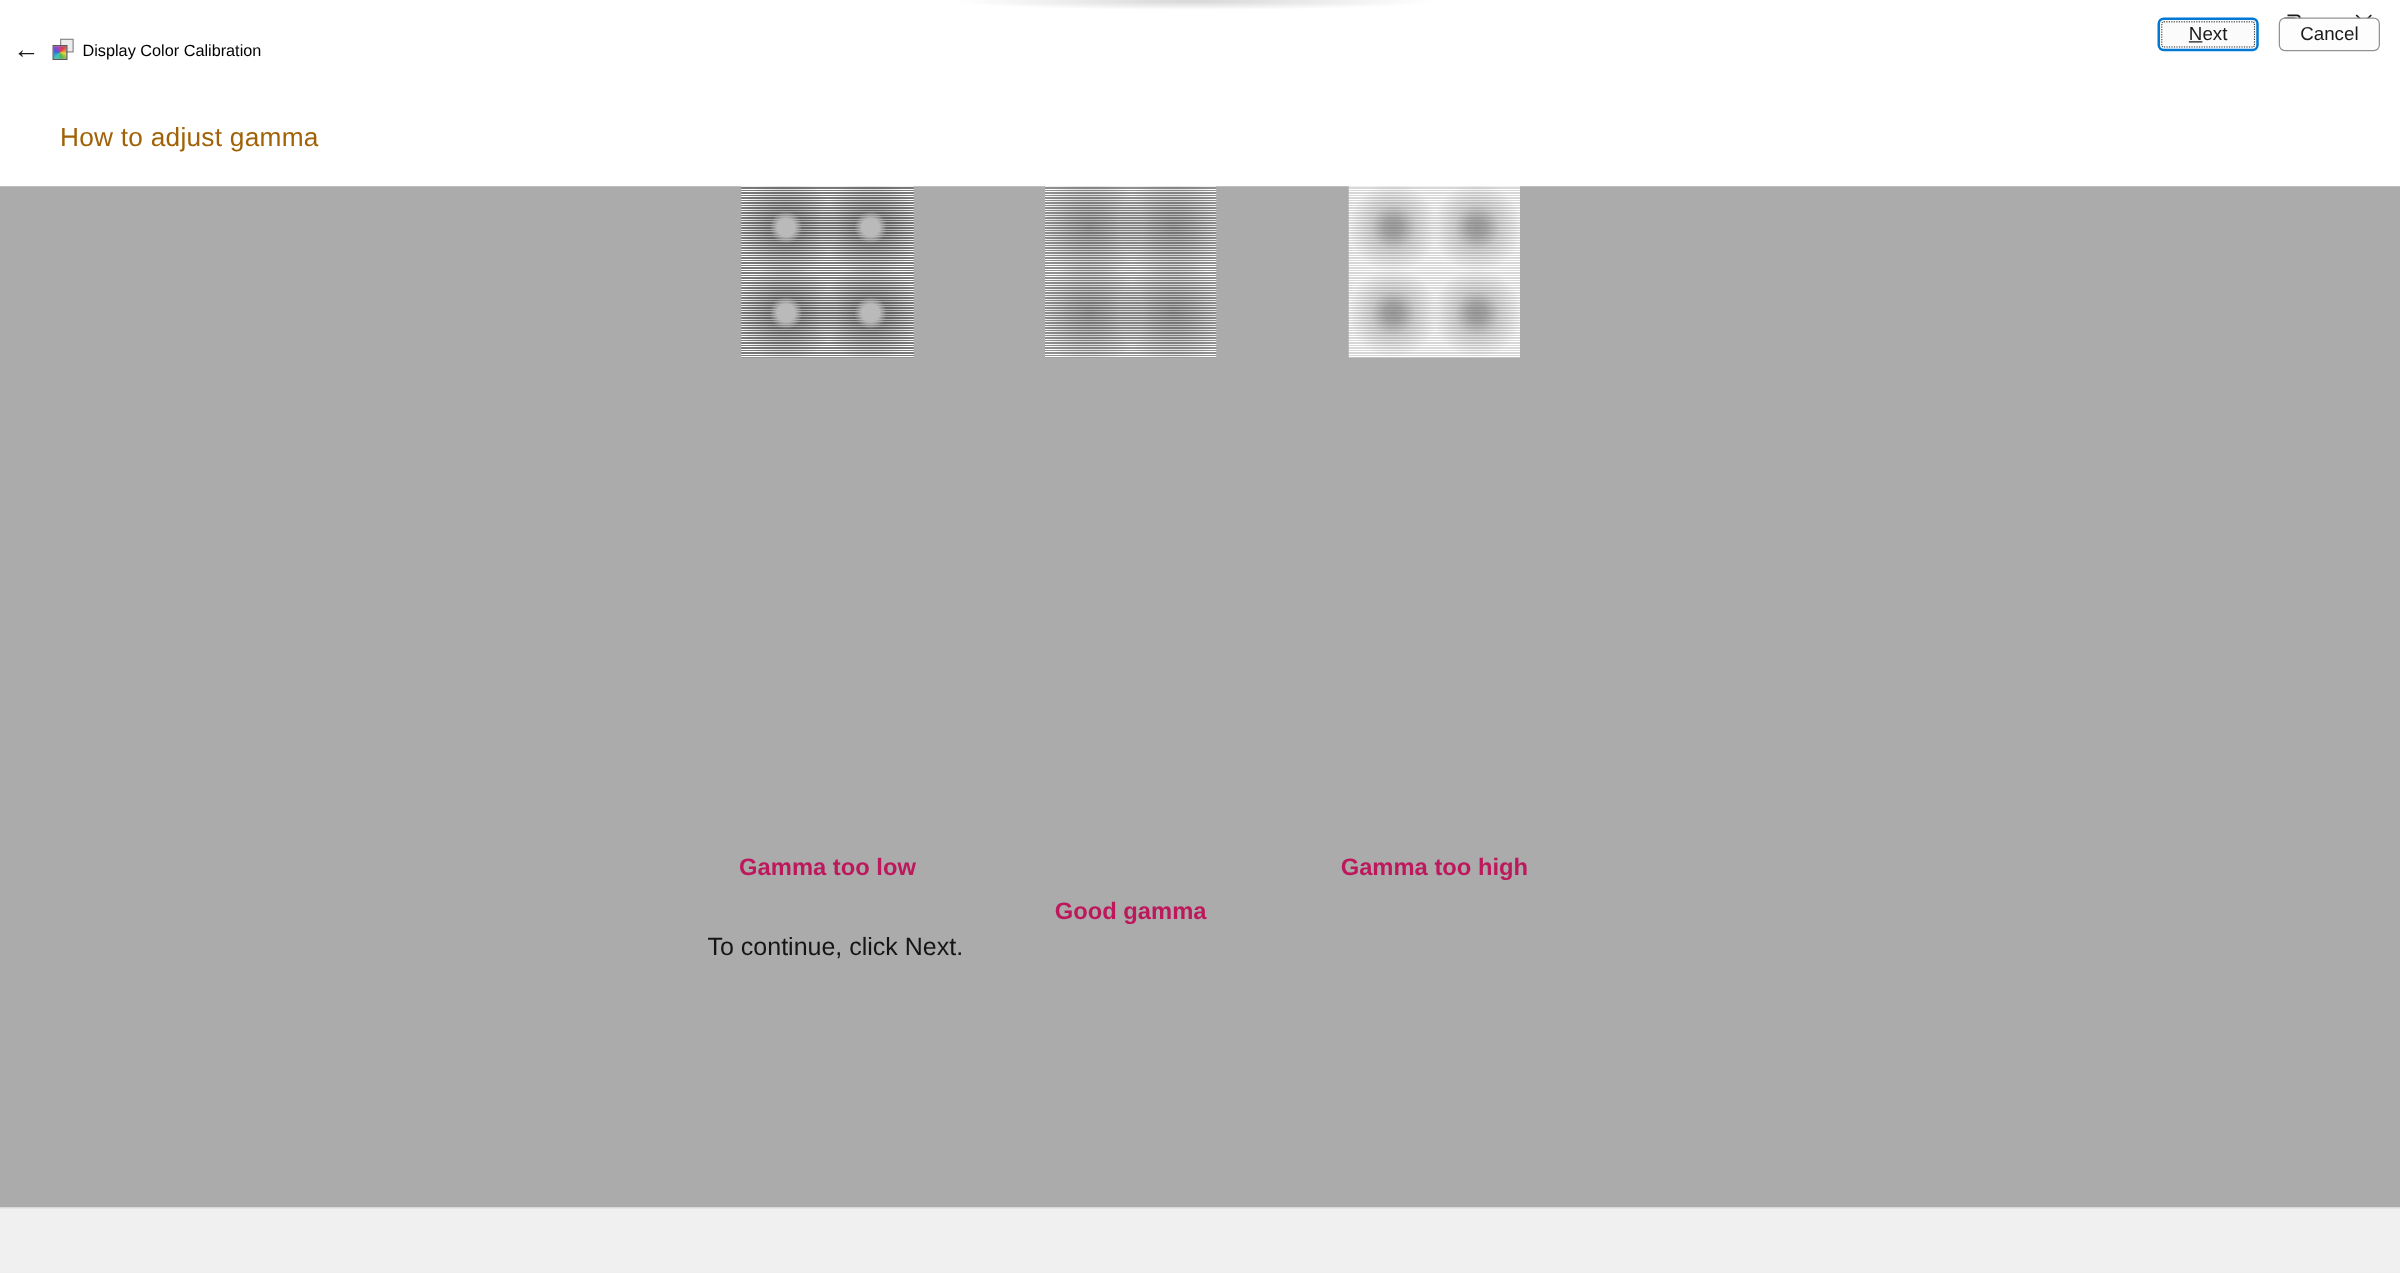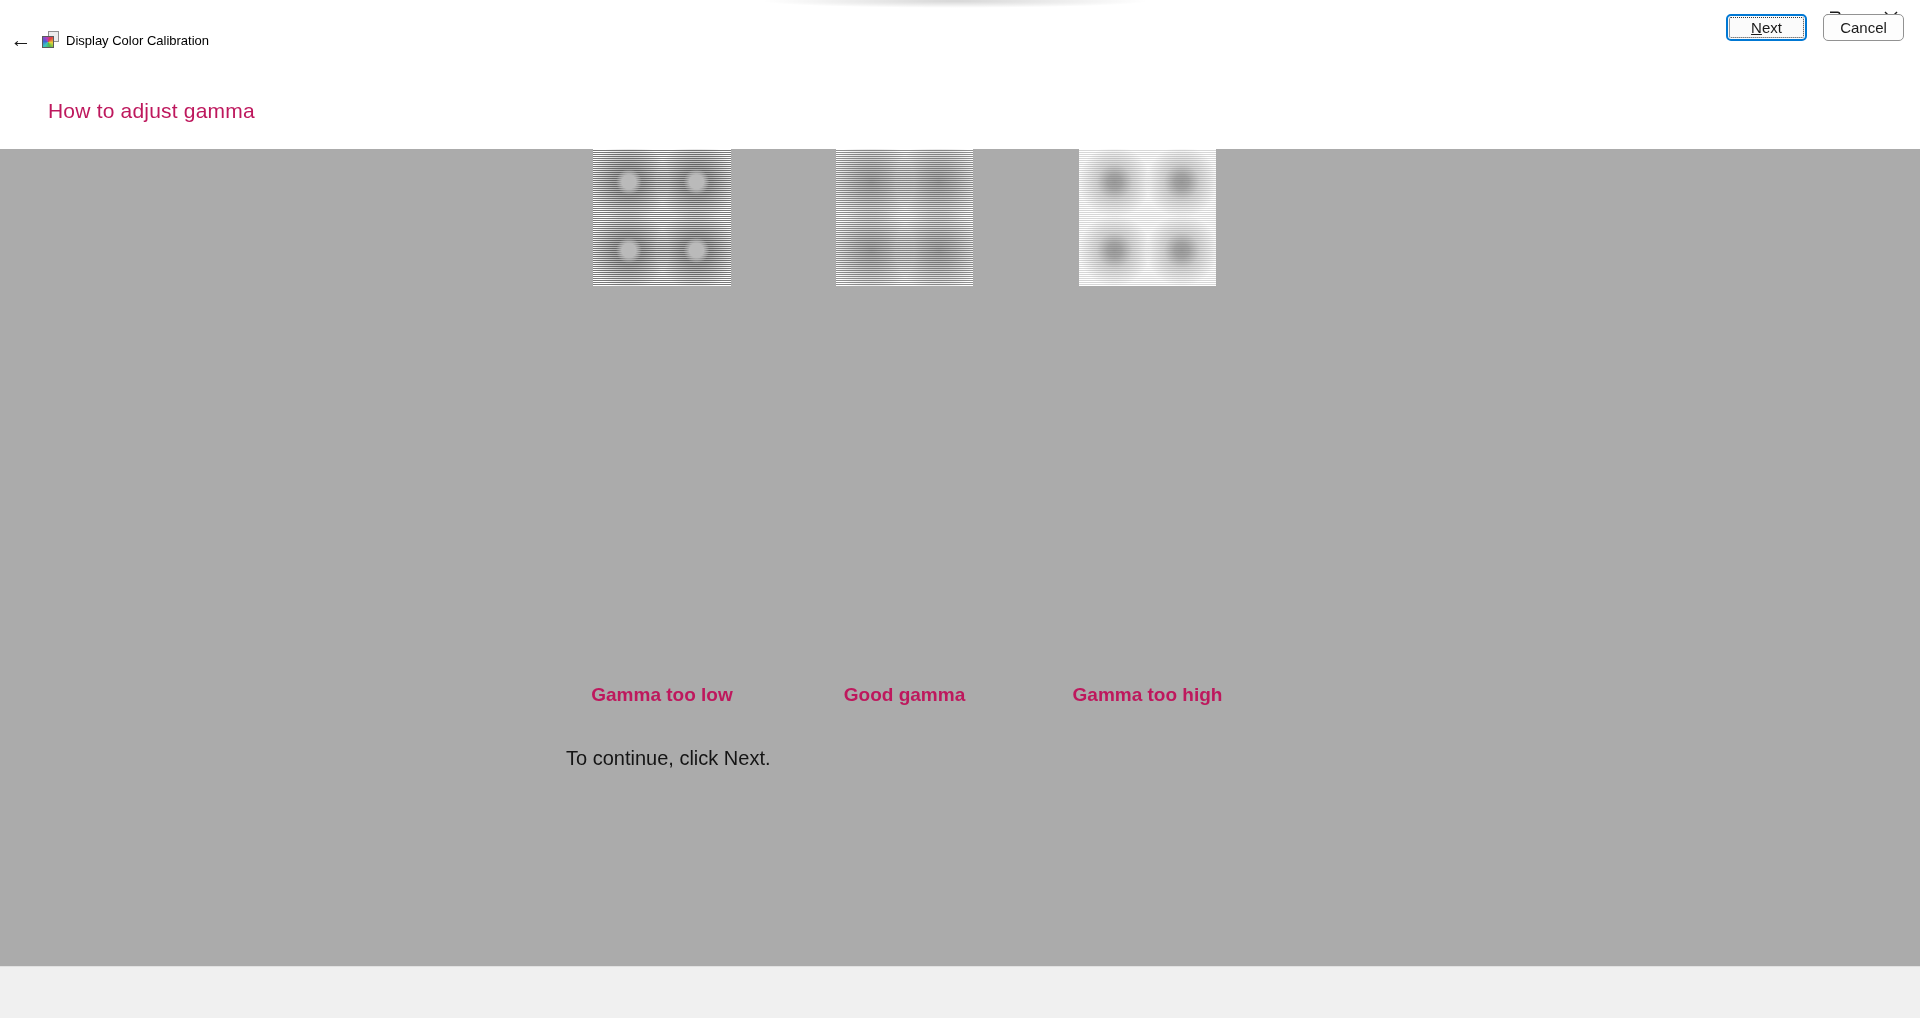--- a/index.html
+++ b/index.html
@@ -82,21 +82,21 @@
       radial-gradient(circle at 26% 24%, rgba(100,100,100,0.62) 0px, rgba(100,100,100,0.55) 7px, rgba(100,100,100,0.25) 18px, rgba(100,100,100,0) 36px),
       radial-gradient(circle at 75% 24%, rgba(100,100,100,0.62) 0px, rgba(100,100,100,0.55) 7px, rgba(100,100,100,0.25) 18px, rgba(100,100,100,0) 36px),
       radial-gradient(circle at 26% 74%, rgba(100,100,100,0.62) 0px, rgba(100,100,100,0.55) 7px, rgba(100,100,100,0.25) 18px, rgba(100,100,100,0) 36px),
       radial-gradient(circle at 75% 74%, rgba(100,100,100,0.62) 0px, rgba(100,100,100,0.55) 7px, rgba(100,100,100,0.25) 18px, rgba(100,100,100,0) 36px),
       repeating-linear-gradient(to bottom,#ffffff 0px,#ffffff 1px,#d7d7d7 1px,#d7d7d7 2px);
   }
   .sample-label{
     position:absolute;top:684px;font-size:19px;color:#be185d;text-align:center;font-weight:bold;
   }
   .lbl1{left:573px;width:178px;}
-  .lbl2{left:816px;width:177px;}
+  .lbl2{left:816px;width:177px;margin-top:35px;}
   .lbl3{left:1059px;width:177px;}
   
   .footer{
     position:absolute;left:0;top:966px;width:1920px;height:52px;background:#f0f0f0;
     border-top:1px solid rgba(0,0,0,0.06);box-sizing:border-box;
   }
   .btn{
     position:absolute;top:14px;height:27px;box-sizing:border-box;
     font-family:"Liberation Sans","DejaVu Sans",sans-serif;
     font-size:15px;color:#1a1a1a;text-align:center;line-height:21px;padding:0;
@@ -147,21 +147,21 @@
         </svg>
       </button>
       <button class="caption-btn">
         <svg width="16" height="16" viewBox="0 0 16 16">
           <line x1="2" y1="2" x2="14" y2="14" stroke="#1b1b1b" stroke-width="1.4"></line>
           <line x1="14" y1="2" x2="2" y2="14" stroke="#1b1b1b" stroke-width="1.4"></line>
         </svg>
       </button>
     </div>
 
-    <div class="page-heading" style="color:#be185d">How to adjust gamma</div>
+    <div class="page-heading" style="color:#a16207">How to adjust gamma</div>
   </div>
 
   <div class="content"></div>
 
 
   <div class="sample-img s1 stripes-low"></div>
   <div class="sample-img s2 stripes-good"></div>
   <div class="sample-img s3 stripes-high"></div>
 
   <div class="sample-label lbl1">Gamma too low</div>

